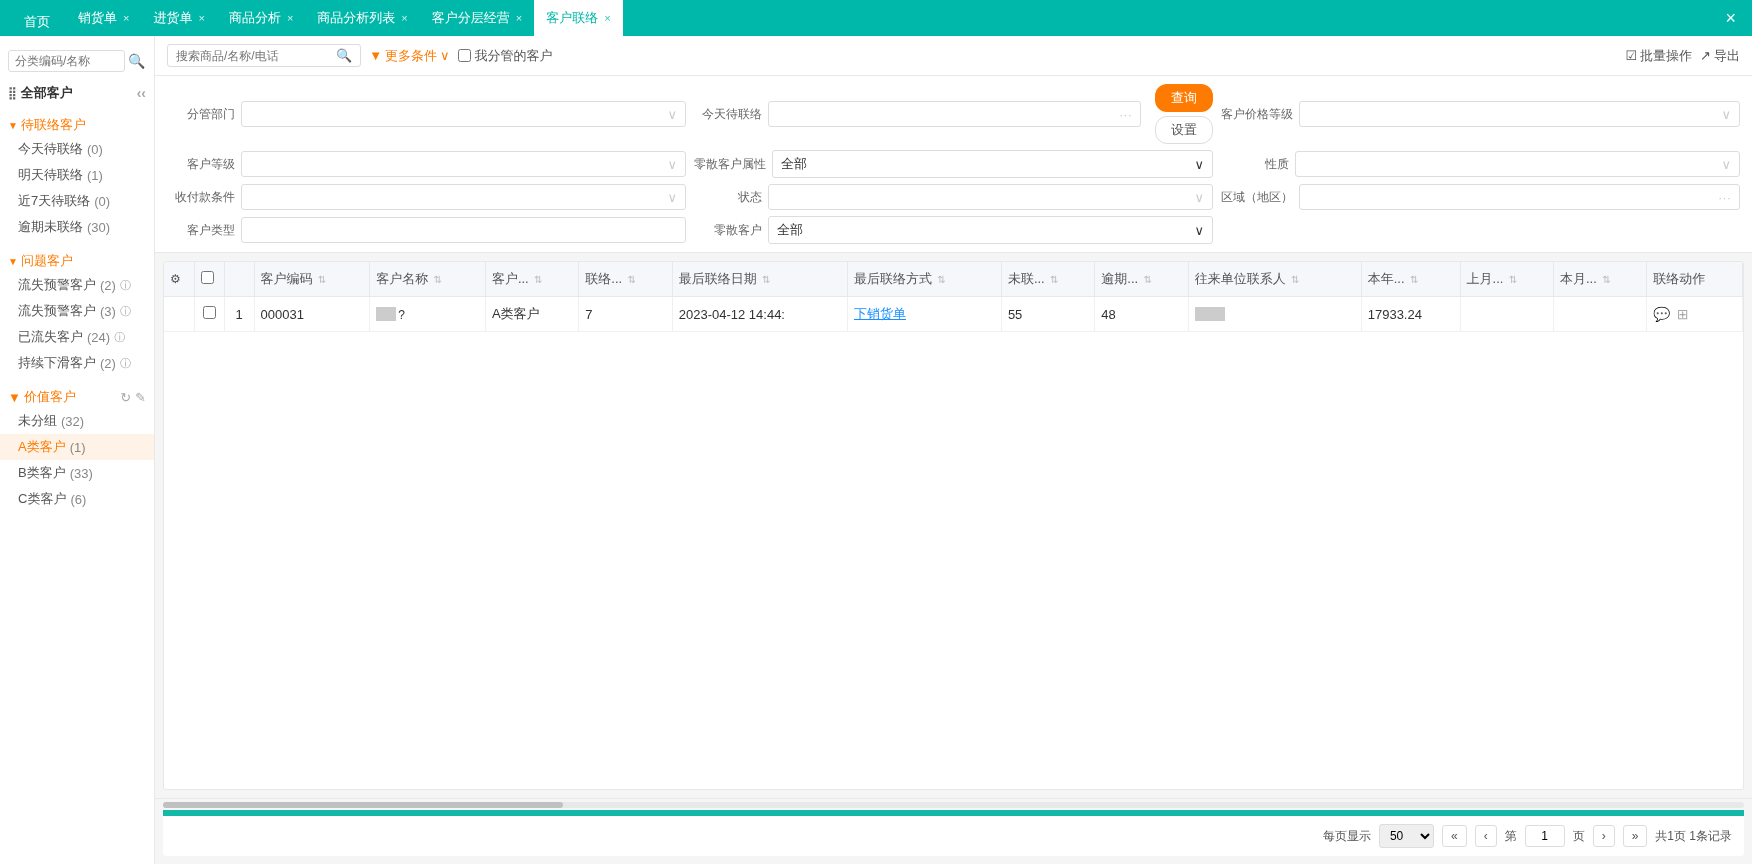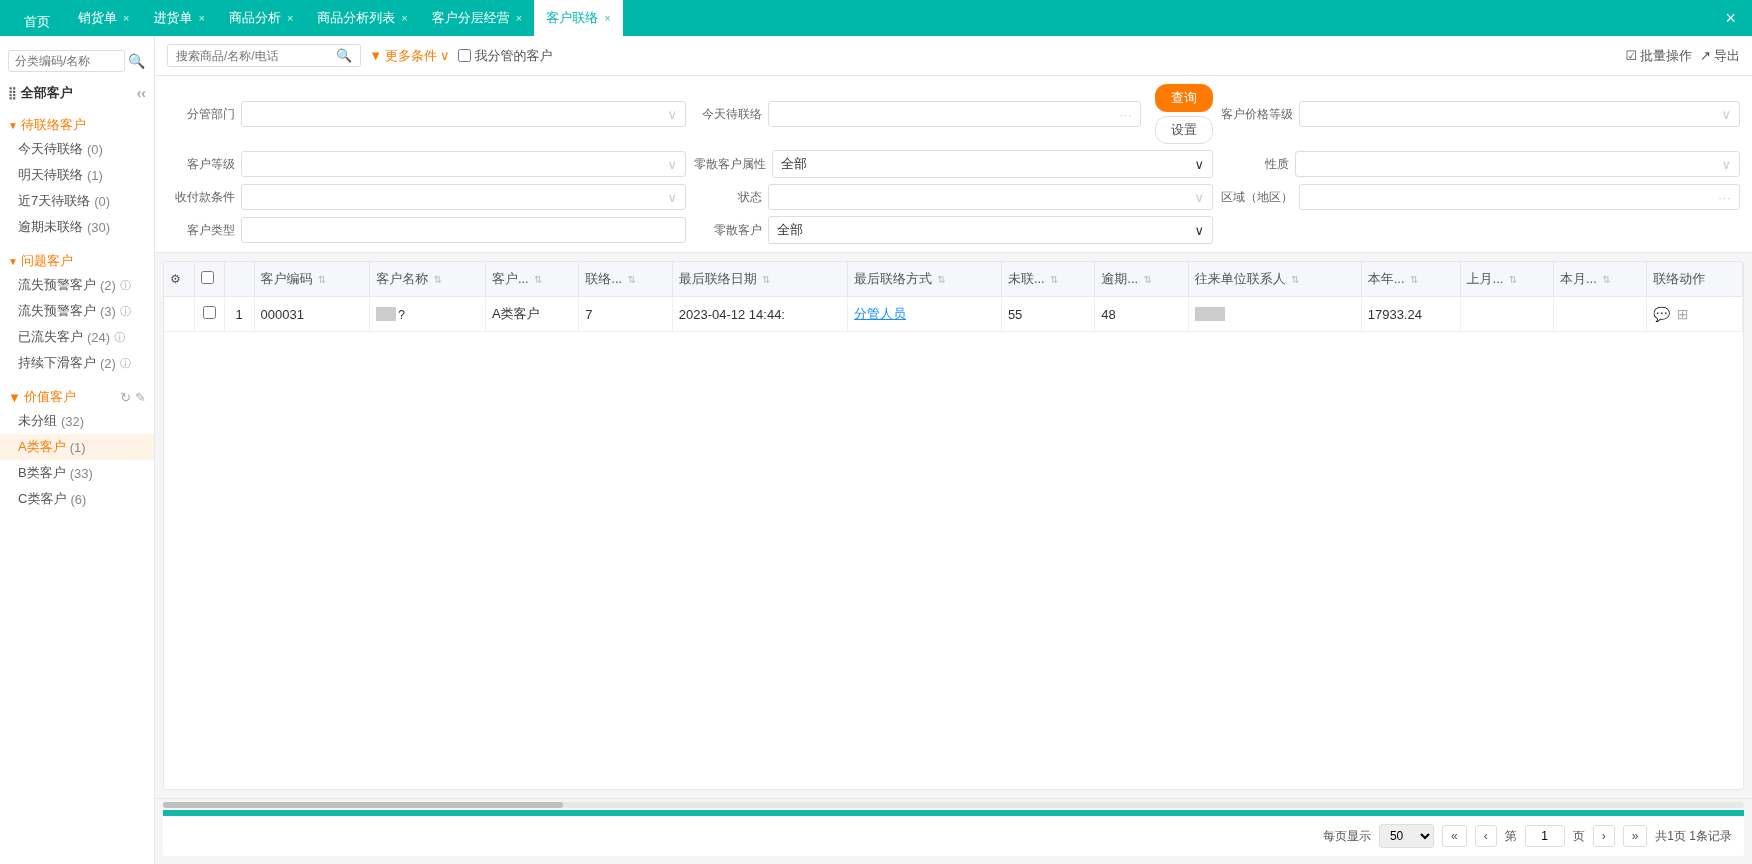--- a/index.html
+++ b/index.html
@@ -405,21 +405,21 @@
             <td>
               <span>A类客户</span>
             </td>
             <td>
               <span>7</span>
             </td>
             <td>
               <span>2023-04-12 14:44:</span>
             </td>
             <td>
-              <span class="link-text">分管人员</span>
+              <span class="link-text">下销货单</span>
             </td>
             <td>
               <span>55</span>
             </td>
             <td>
               <span>48</span>
             </td>
             <td>
               <span style="background:#ccc;color:#ccc;display:inline-block;width:30px;height:14px;">■■</span>
             </td>

